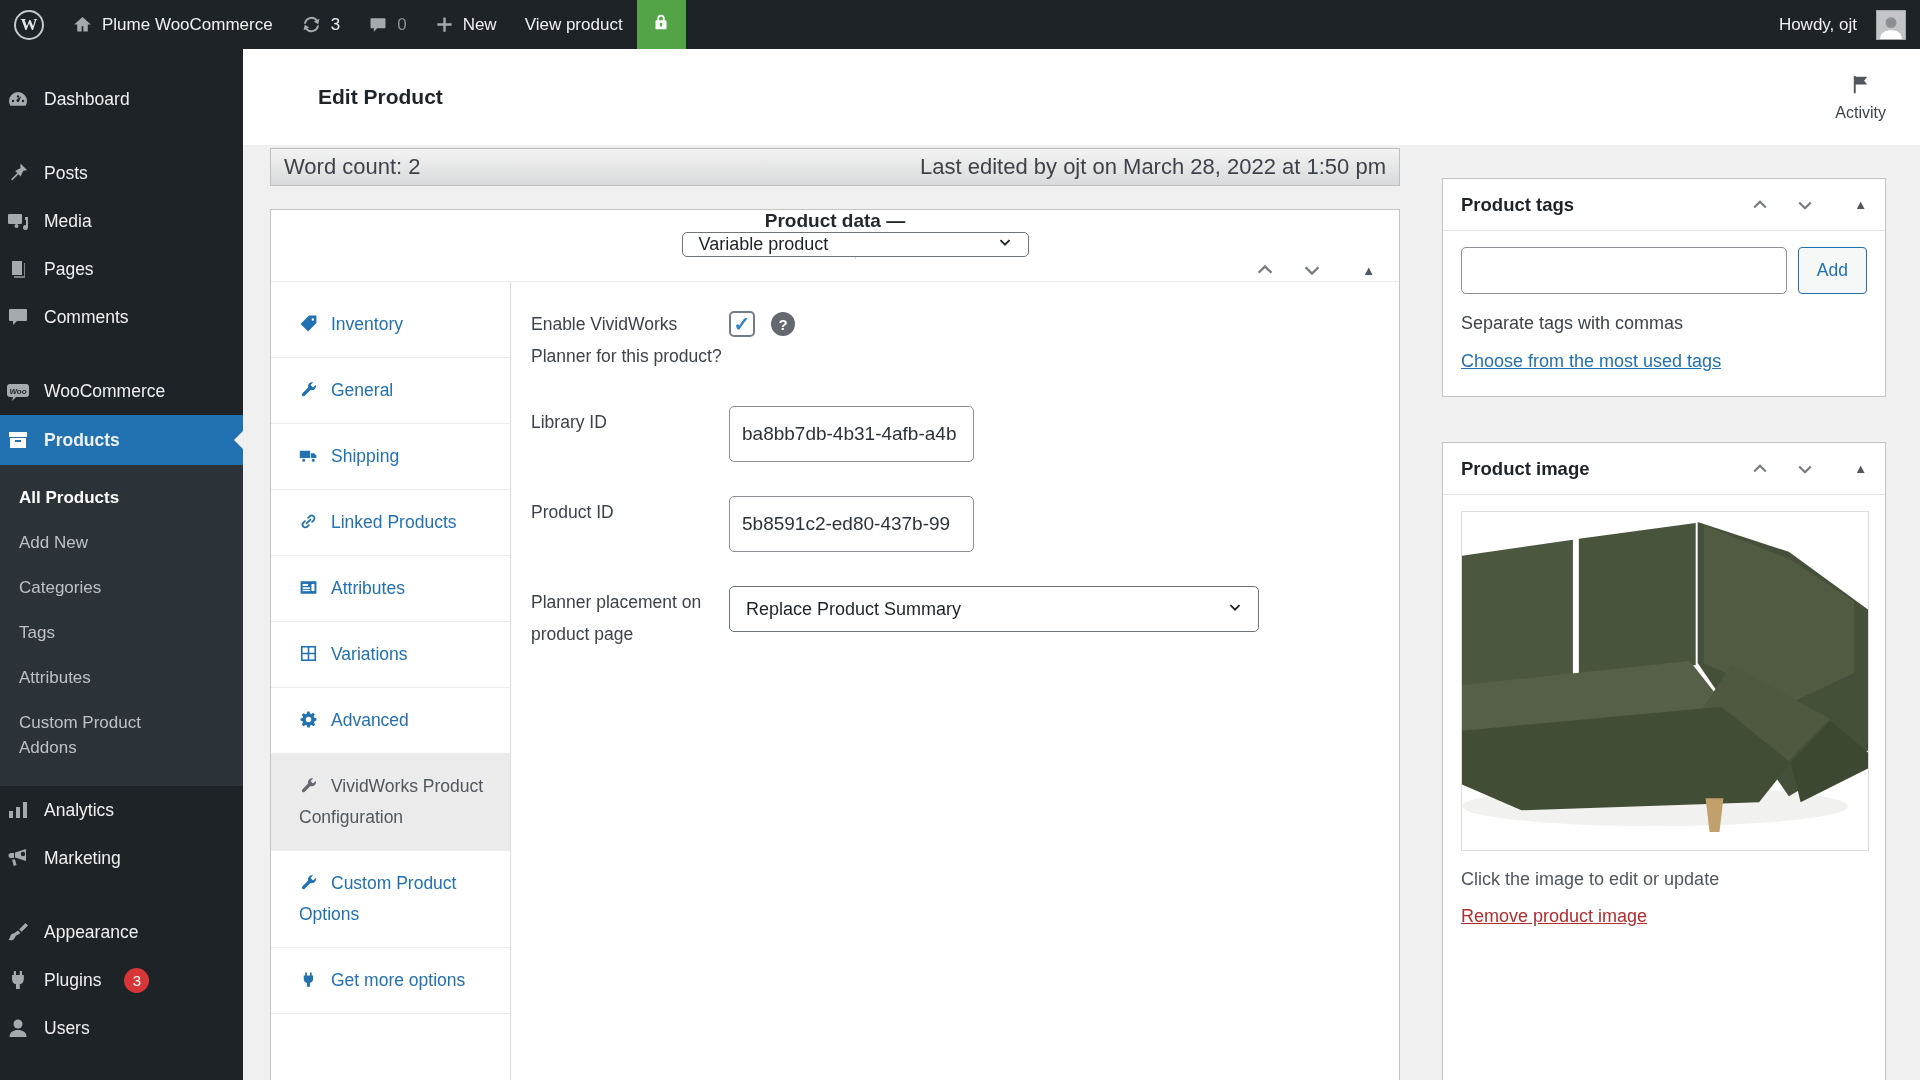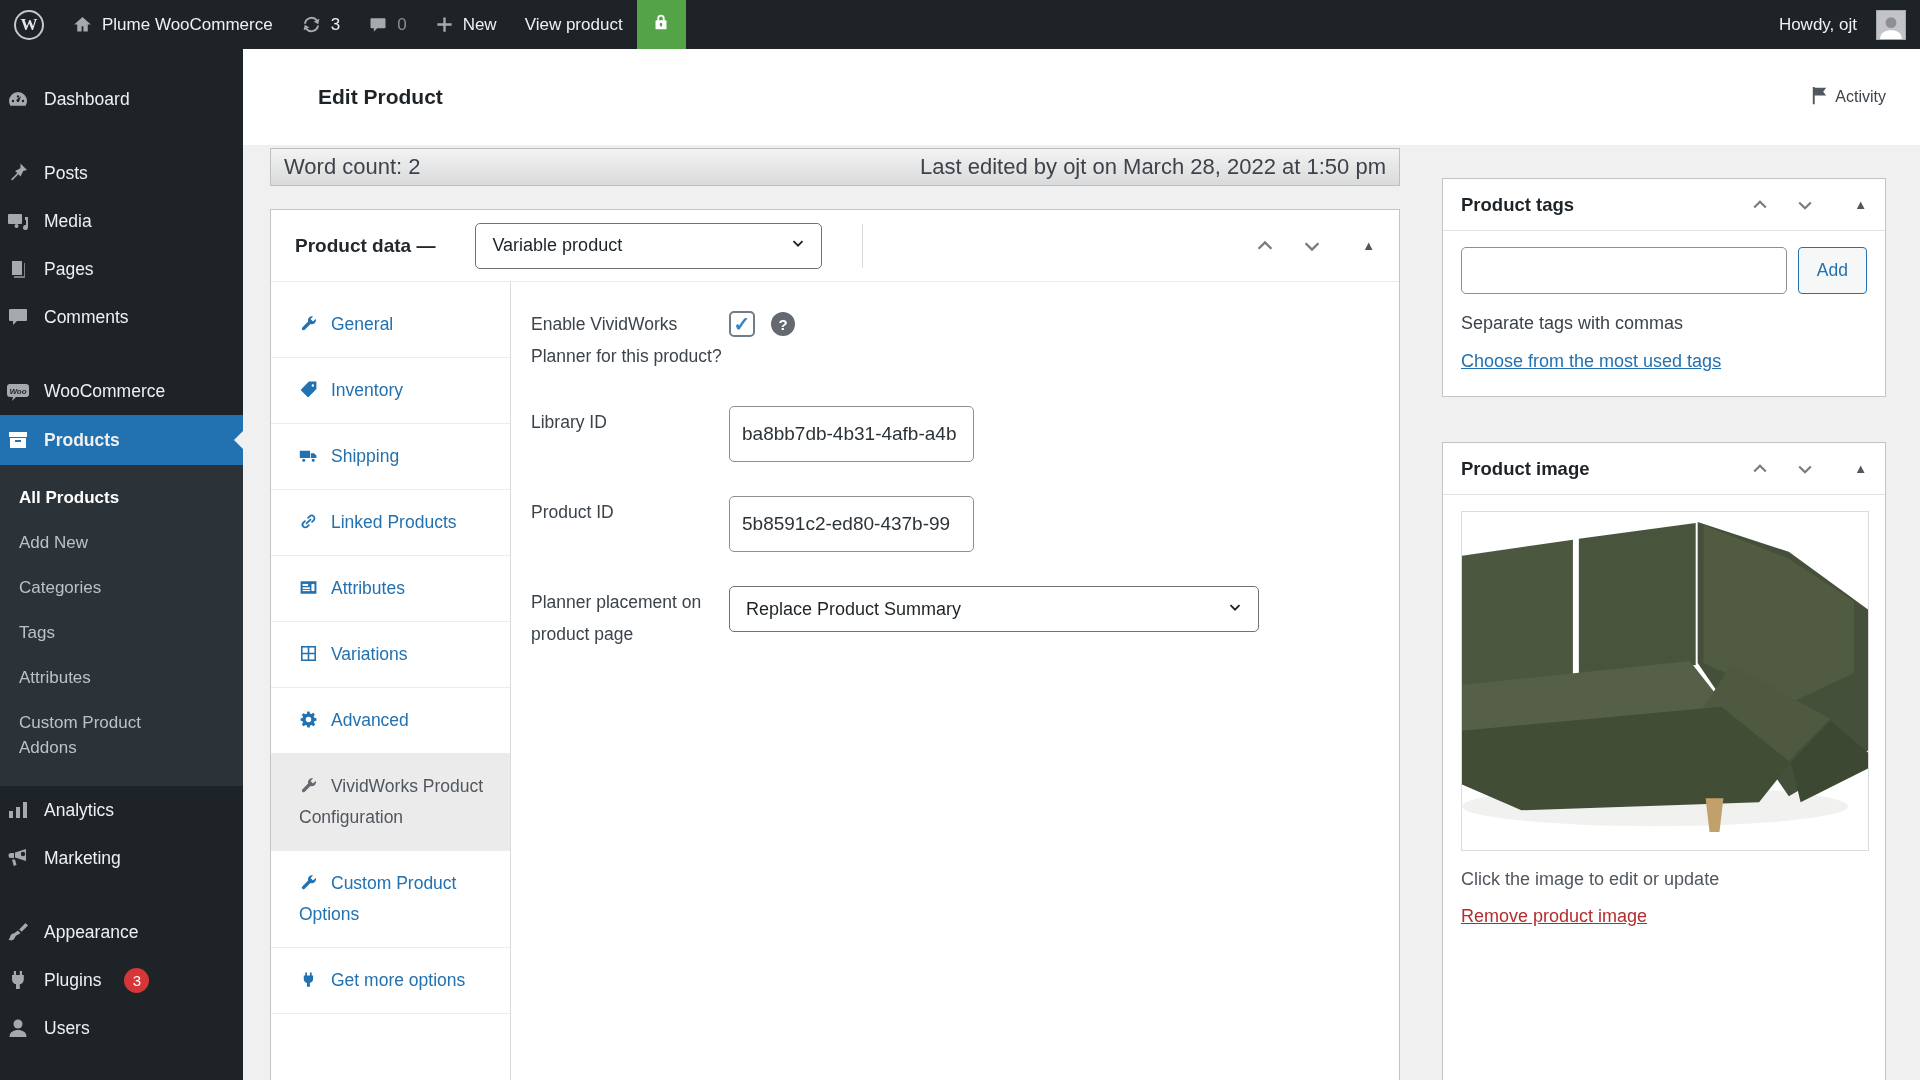--- a/index.html
+++ b/index.html
@@ -41,21 +41,21 @@
   .submenu-item.current { color:#fff; font-weight:bold; }
   .badge { display:inline-flex; align-items:center; justify-content:center;
            min-width:25px; height:25px; border-radius:50%; background:#d63638;
            color:#fff; font-size:15px; margin-left:9px; }
 
   
   .main { position:absolute; top:49px; left:243px; width:1677px; height:1031px; }
   .page-header { height:96px; background:#fff; display:flex; align-items:center;
                  padding:0 34px 0 75px; }
   .page-title { font-size:21px; font-weight:bold; color:#1d2327; }
-  .activity { margin-left:auto; display:flex; flex-direction:row; align-items:center;
+  .activity { margin-left:auto; display:flex; flex-direction:column; align-items:center;
               gap:4px; color:#3c434a; cursor:pointer; }
   .activity .act-label { font-size:16px; }
   .page-body { position:relative; height:935px; overflow:hidden; padding:3px 0 0 27px; }
 
   
   .editor-footer { width:1130px; height:38px; border:1px solid #bdbfc3;
                    background:linear-gradient(#f3f3f3,#d9dadb); display:flex;
                    align-items:center; justify-content:space-between; padding:0 13px;
                    color:#3c434a; font-size:22px; }
 
@@ -64,21 +64,21 @@
   .pbx-header { display:flex; align-items:center; padding:0 18px;
                 border-bottom:1px solid #e2e4e7; }
   .pbx-title { font-weight:bold; font-size:18.5px; color:#1d2327; }
   .order-icons { margin-left:auto; display:flex; align-items:center; gap:25px; }
   .order-btn { color:#787c82; cursor:pointer; display:flex; }
   .toggle-tri { color:#50575e; font-size:13px; cursor:pointer; margin-left:14px; }
 
   
   .product-data { width:1130px; height:880px; margin-top:23px; overflow:hidden; }
   .pd-header { height:72px; display:flex; align-items:center; padding:0 24px;
-               border-bottom:1px solid #ececec; }
+               border-bottom:1px solid #ececec;flex-direction:column; }
   .pd-title { font-weight:bold; font-size:19px; color:#23282d; white-space:nowrap; }
   .wc-select { display:flex; align-items:center; justify-content:space-between;
                border:1px solid #6e7377; border-radius:5px; background:#fff;
                height:46px; padding:0 14px 0 16px; font-size:18px; color:#1d2327;
                cursor:pointer; }
   .pd-type-select { width:347px; margin-left:40px; }
   .pd-divider { width:1px; height:44px; background:#dcdcde; margin-left:40px; }
   .pd-body { display:flex; height:807px; }
   .pd-tabs { list-style:none; width:240px; border-right:1px solid #dcdcde;
              padding-top:10px; }
@@ -355,25 +355,25 @@
                   <path d="M5 9l7 7 7-7"></path>
                 </svg>
             </span>
             <span class="toggle-tri">▲</span>
           </div>
         </div>
 
         <div class="pd-body">
           <ul class="pd-tabs">
             <li class="pd-tab"><span class="tab-icon"><svg viewBox="0 0 24 24" fill="currentColor" width="19" height="19">
+                    <path d="M12.5 2 2 12.5 11.5 22 22 11.5V2H12.5zm5 6.5A1.5 1.5 0 1 1 19 7a1.5 1.5 0 0 1-1.5 1.5z"></path>
+                  </svg></span><span>Inventory</span></li>
+            <li class="pd-tab"><span class="tab-icon"><svg viewBox="0 0 24 24" fill="currentColor" width="19" height="19">
                     <path d="M21.5 7.7a5.2 5.2 0 0 1-7 4.9l-7.3 7.3a2.1 2.1 0 0 1-3-3l7.3-7.3a5.2 5.2 0 0 1 6.3-6.5L14.6 6.3l3.1 3.1 3.2-3.2a5 5 0 0 1 .6 1.5z"></path>
                   </svg></span><span>General</span></li>
-            <li class="pd-tab"><span class="tab-icon"><svg viewBox="0 0 24 24" fill="currentColor" width="19" height="19">
-                    <path d="M12.5 2 2 12.5 11.5 22 22 11.5V2H12.5zm5 6.5A1.5 1.5 0 1 1 19 7a1.5 1.5 0 0 1-1.5 1.5z"></path>
-                  </svg></span><span>Inventory</span></li>
             <li class="pd-tab"><span class="tab-icon"><svg viewBox="0 0 24 24" fill="currentColor" width="19" height="19">
                     <path d="M1 6h13v9H1zM15 9h4l3 3v3h-7zM6 20a2 2 0 1 1 2-2 2 2 0 0 1-2 2zm12 0a2 2 0 1 1 2-2 2 2 0 0 1-2 2z"></path>
                   </svg></span><span>Shipping</span></li>
             <li class="pd-tab"><span class="tab-icon"><svg viewBox="0 0 24 24" fill="none" stroke="currentColor" stroke-width="2.2" stroke-linecap="round" width="19" height="19">
                     <path d="M9.5 14.5l5-5"></path>
                     <path d="M12.5 16.5l-2 2a3.5 3.5 0 0 1-5-5l2-2"></path>
                     <path d="M11.5 7.5l2-2a3.5 3.5 0 0 1 5 5l-2 2"></path>
                   </svg></span><span>Linked Products</span></li>
             <li class="pd-tab"><span class="tab-icon"><svg viewBox="0 0 24 24" fill="currentColor" width="19" height="19">
                     <path d="M2 4h20v16H2V4zm3 4h6v2H5V8zm0 4h9v1.5H5V12zm0 3h9v1.5H5V15zm11-7h3v8h-3V8z" fill-rule="evenodd"></path>

